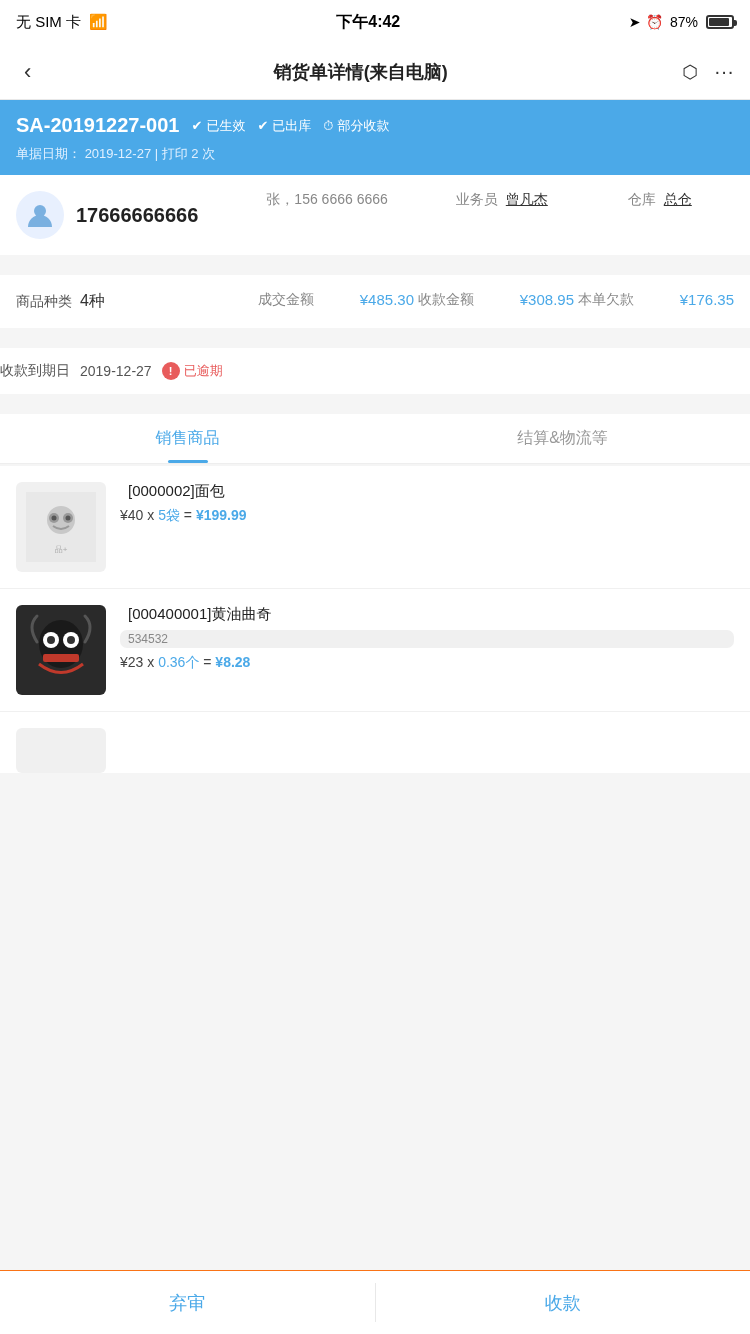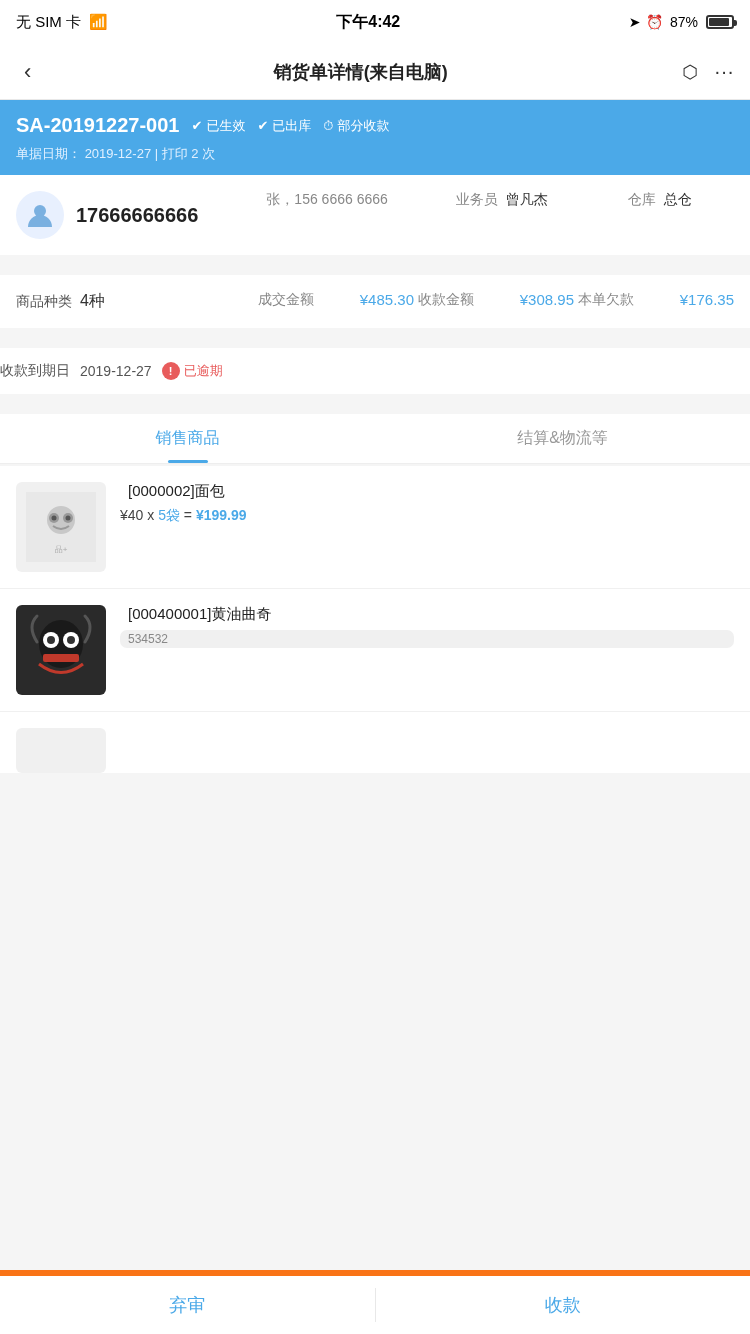--- a/index.html
+++ b/index.html
@@ -141,21 +141,21 @@
     }
     .customer-details {
       display: flex;
       gap: 40px;
       margin-left: 60px;
       font-size: 14px;
       color: #555;
     }
     .detail-item { display: flex; gap: 8px; }
     .detail-label { color: #888; }
-    .detail-value { color: #333; }
+    .detail-value { color: #333; text-decoration: underline; }
 
     
     .summary-section {
       background: #fff;
       padding: 16px;
       margin-top: 10px;
       display: flex;
       justify-content: space-between;
       align-items: flex-start;
     }
@@ -268,21 +268,21 @@
       display: flex; align-items: center; justify-content: center;
     }
 
     
     .bottom-bar {
       position: fixed;
       bottom: 0; left: 0;
       width: 750px;
       height: 64px;
       background: #fff;
-      border-top: 6px solid #f97316;
+      border-top: 1px solid #f97316;
       display: flex;
     }
     .bottom-btn {
       flex: 1;
       display: flex;
       align-items: center;
       justify-content: center;
       font-size: 18px;
       cursor: pointer;
     }
@@ -457,20 +457,27 @@
         <ellipse cx="54" cy="34" rx="4" ry="4" fill="#333"></ellipse>
         <path d="M22 58 Q44 75 66 58" stroke="#c0392b" stroke-width="3" fill="none"></path>
         <rect x="26" y="48" width="36" height="8" fill="#c0392b" rx="2"></rect>
         <path d="M20 36 Q10 20 20 10" stroke="#555" stroke-width="3" fill="none" stroke-linecap="round"></path>
         <path d="M68 36 Q78 20 68 10" stroke="#555" stroke-width="3" fill="none" stroke-linecap="round"></path>
       </svg>
     </div>
     <div class="product-info">
       <span class="product-name">[000400001]黄油曲奇</span>
       <span class="product-tag">534532</span>
+      <div class="product-price">
+        <span>¥23</span>
+        <span> x </span>
+        <span class="qty">0.36个</span>
+        <span> = </span>
+        <span class="total">¥8.28</span>
+      </div>
     </div>
   </div>
 
   <div style="display:flex; gap:14px; padding:16px 16px 0;">
     <div style="width:90px; height:45px; background:#f0f0f0; border-radius:6px;"></div>
   </div>
 
 </div>
 
 <div style="height:80px;"></div>

